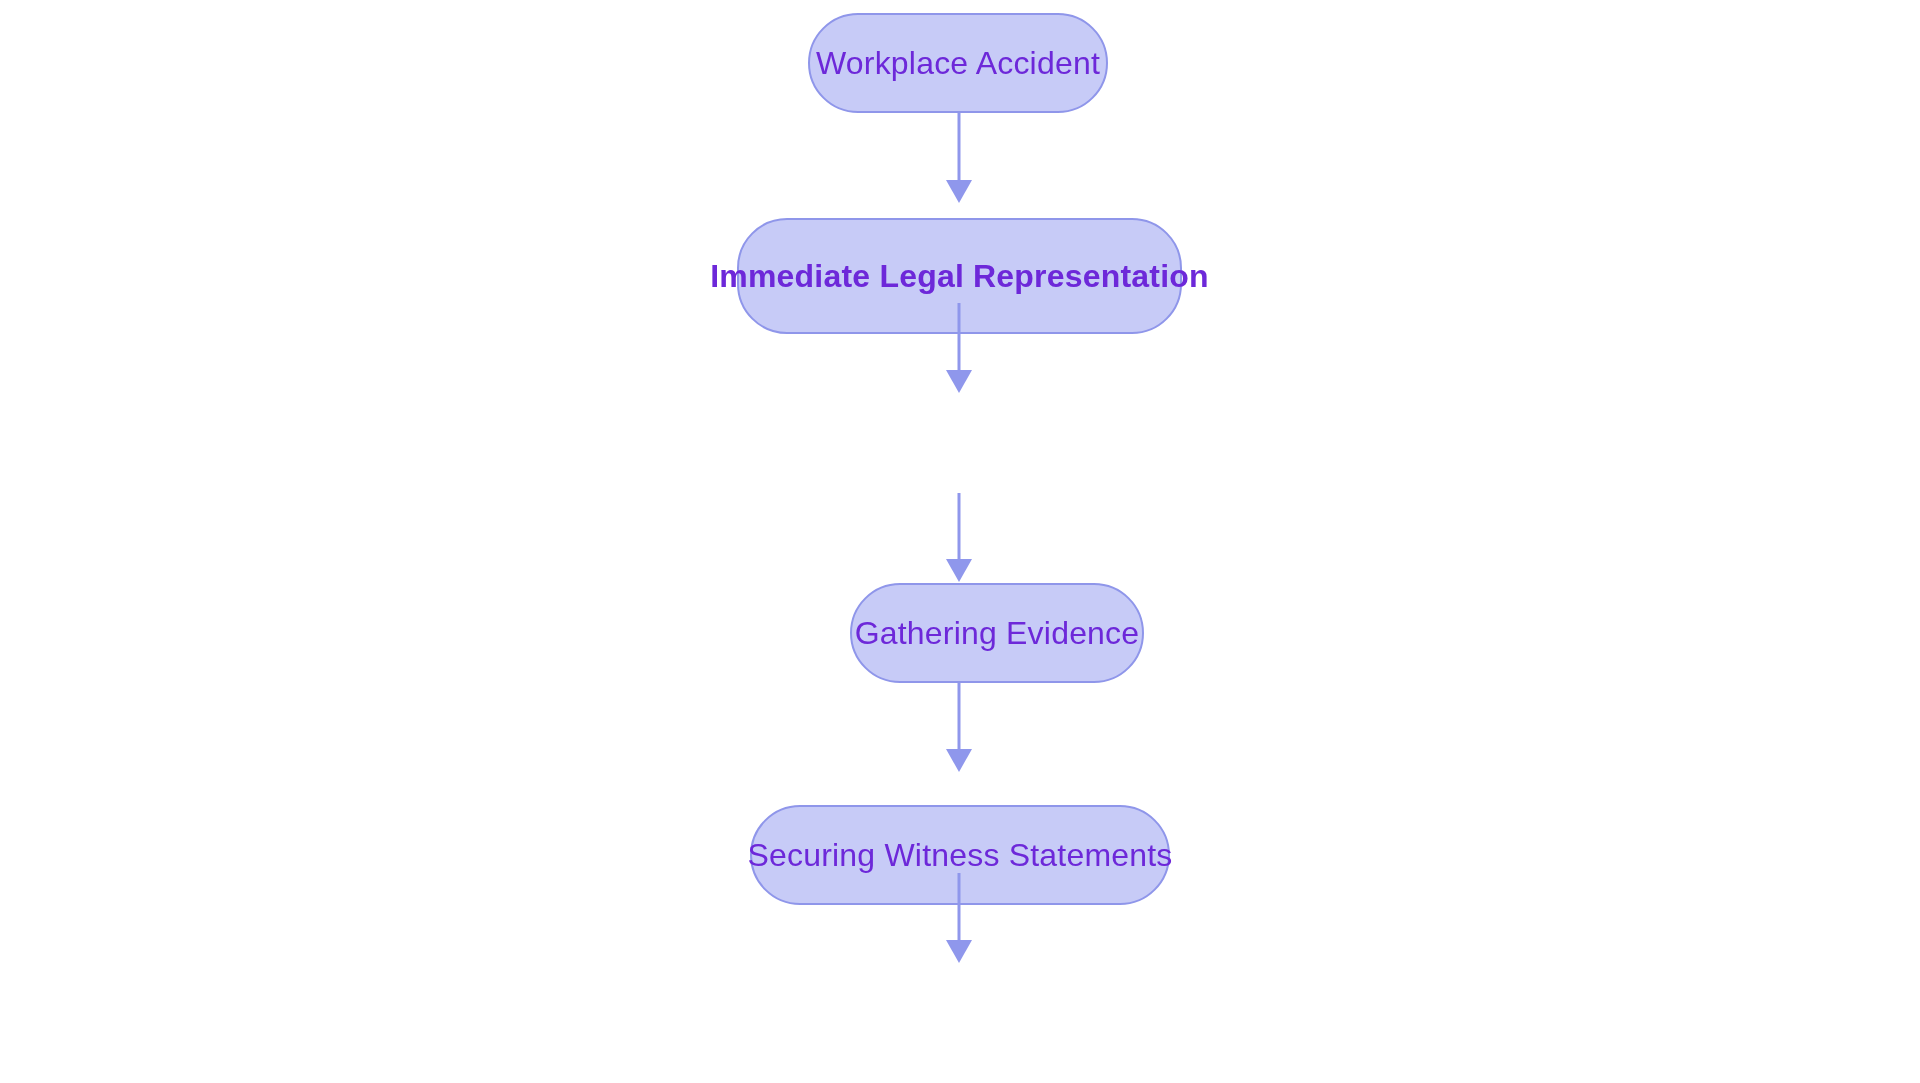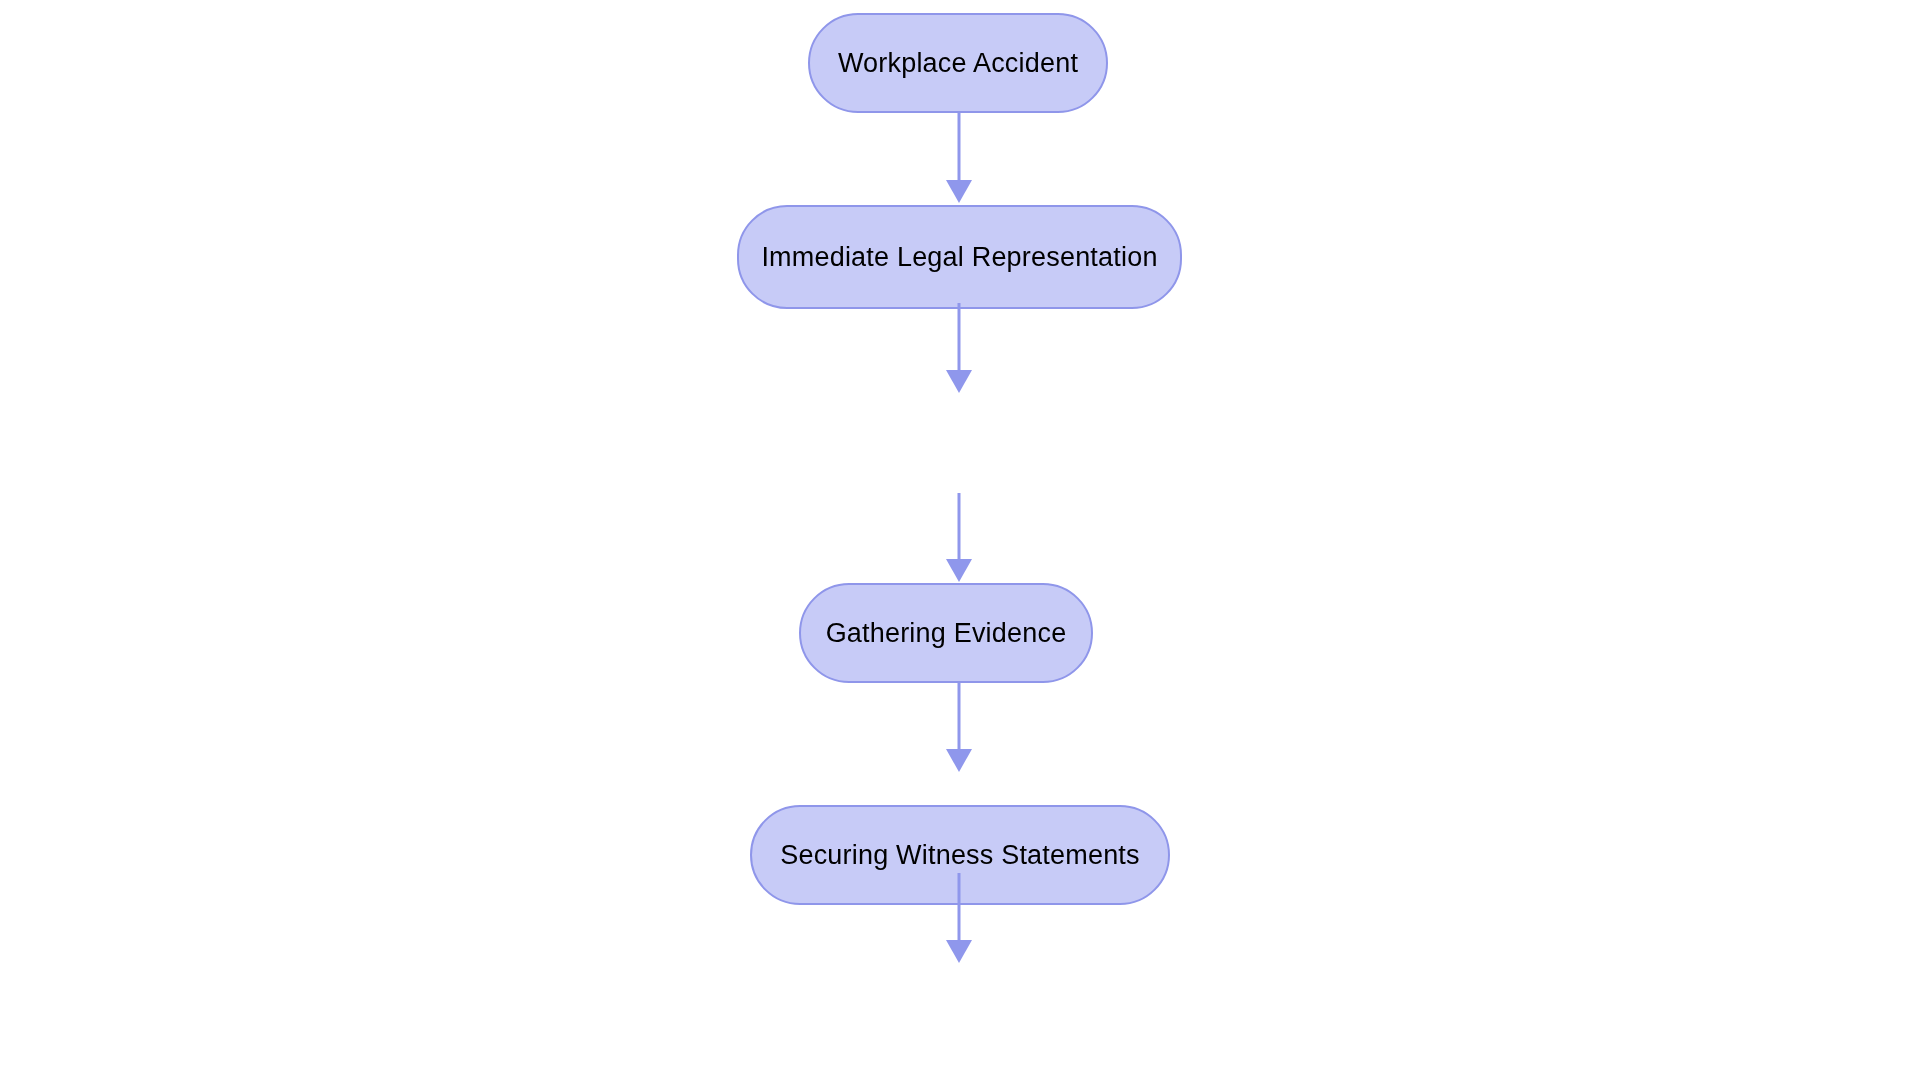--- a/index.html
+++ b/index.html
@@ -20,29 +20,29 @@
     box-sizing: border-box;
     background: #c7cbf7;
     border: 2px solid #8f96ea;
     border-radius: 50px;
     display: flex;
     align-items: center;
     justify-content: center;
     text-align: center;
   }
   .node-label {
-    color: #000000;
-    font-size: 27px;
+    color: #6d28d9;
+    font-size: 32px;
     letter-spacing: 0.2px;
     white-space: nowrap;
   }
   .node-0 { left: 808px; top:  13px; width: 300px; height: 100px; }
-  .node-1 { left: 737px; top: 205px; width: 445px; height:  104px; }
+  .node-1 { left: 737px; top: 218px; width: 445px; height:  116px; font-weight: bold; }
   .node-2 { left: 853px; top: 394px; width: 214px; height:  99px; }
-  .node-3 { left: 799px; top: 583px; width: 294px; height: 100px; }
+  .node-3 { left: 850px; top: 583px; width: 294px; height: 100px; }
   .node-4 { left: 750px; top: 773px; width: 420px; height: 100px; margin-top: 32px; }
   .node-5 { left: 782px; top: 964px; width: 356px; height: 100px; }
 
   .arrow {
     position: absolute;
     left: 946px;
     width: 26px;
   }
   .arrow-0 { top: 113px; height: 90px; }
   .arrow-1 { top: 303px; height: 90px; }

